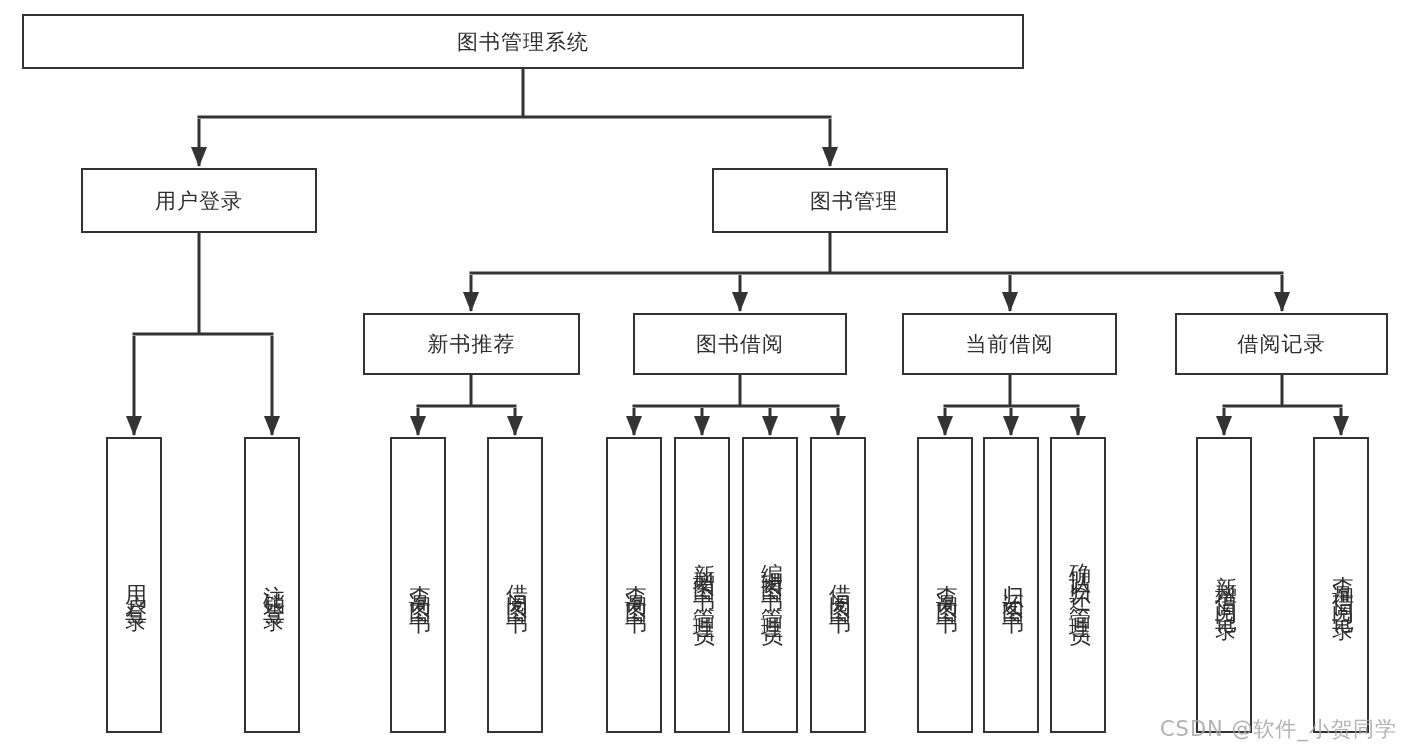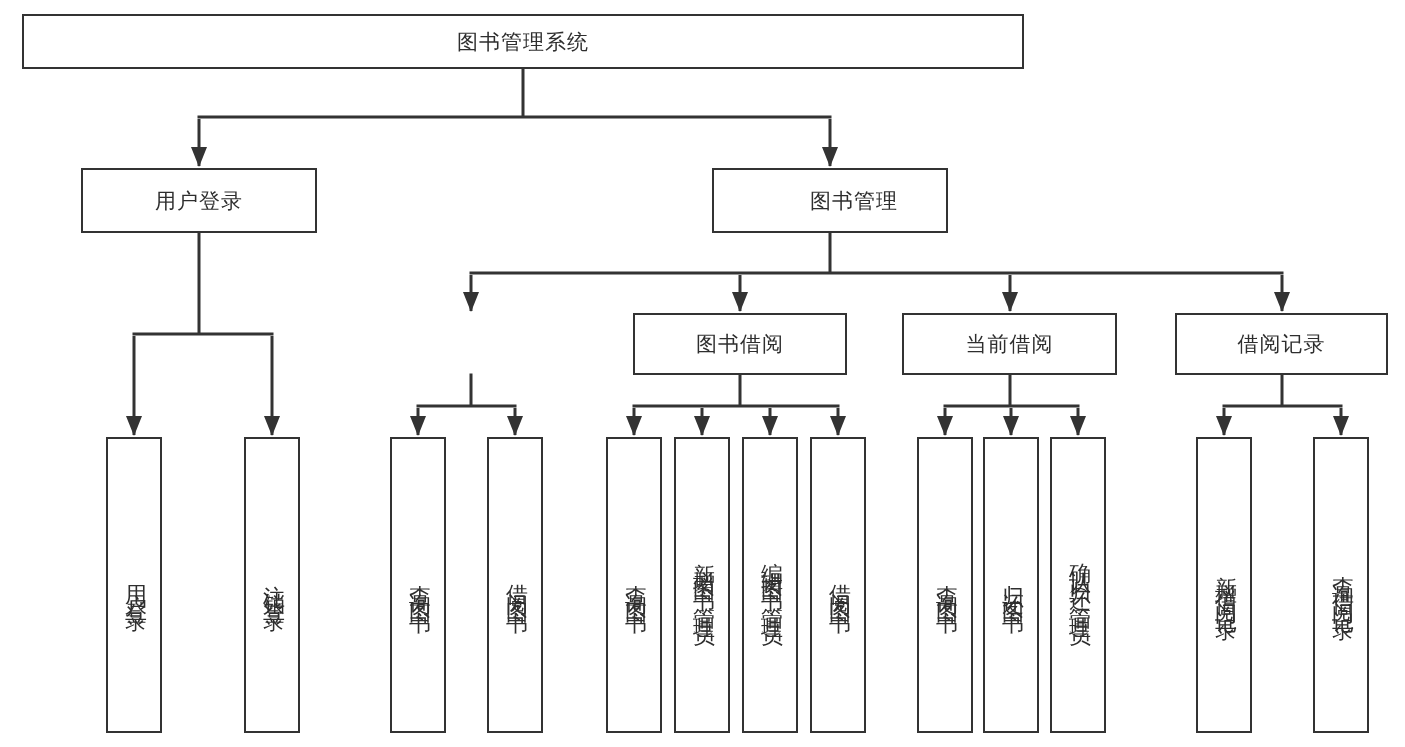--- a/index.html
+++ b/index.html
@@ -125,20 +125,23 @@
     <span>图书管理系统</span>
   </div>
 
   <div class="box h-box l2-box" style="left:81px;">
     <span>用户登录</span>
   </div>
   <div class="box h-box l2-box" style="left:712px;padding-left:48px;">
     <span>图书管理</span>
   </div>
 
+  <div class="box h-box l3-box" style="left:363px;width:217px;">
+    <span>新书推荐</span>
+  </div>
   <div class="box h-box l3-box" style="left:633px;width:214px;">
     <span>图书借阅</span>
   </div>
   <div class="box h-box l3-box" style="left:902px;width:215px;">
     <span>当前借阅</span>
   </div>
   <div class="box h-box l3-box" style="left:1175px;width:213px;">
     <span>借阅记录</span>
   </div>
 
@@ -179,14 +182,15 @@
     <span>确认归还（管理员）</span>
   </div>
 
   <div class="box v-box" style="left:1196px;">
     <span>新增借阅记录</span>
   </div>
   <div class="box v-box" style="left:1313px;">
     <span>查询借阅记录</span>
   </div>
 
+  <div class="watermark">CSDN @软件_小贺同学</div>
 
 </div>
 
 </body></html>

